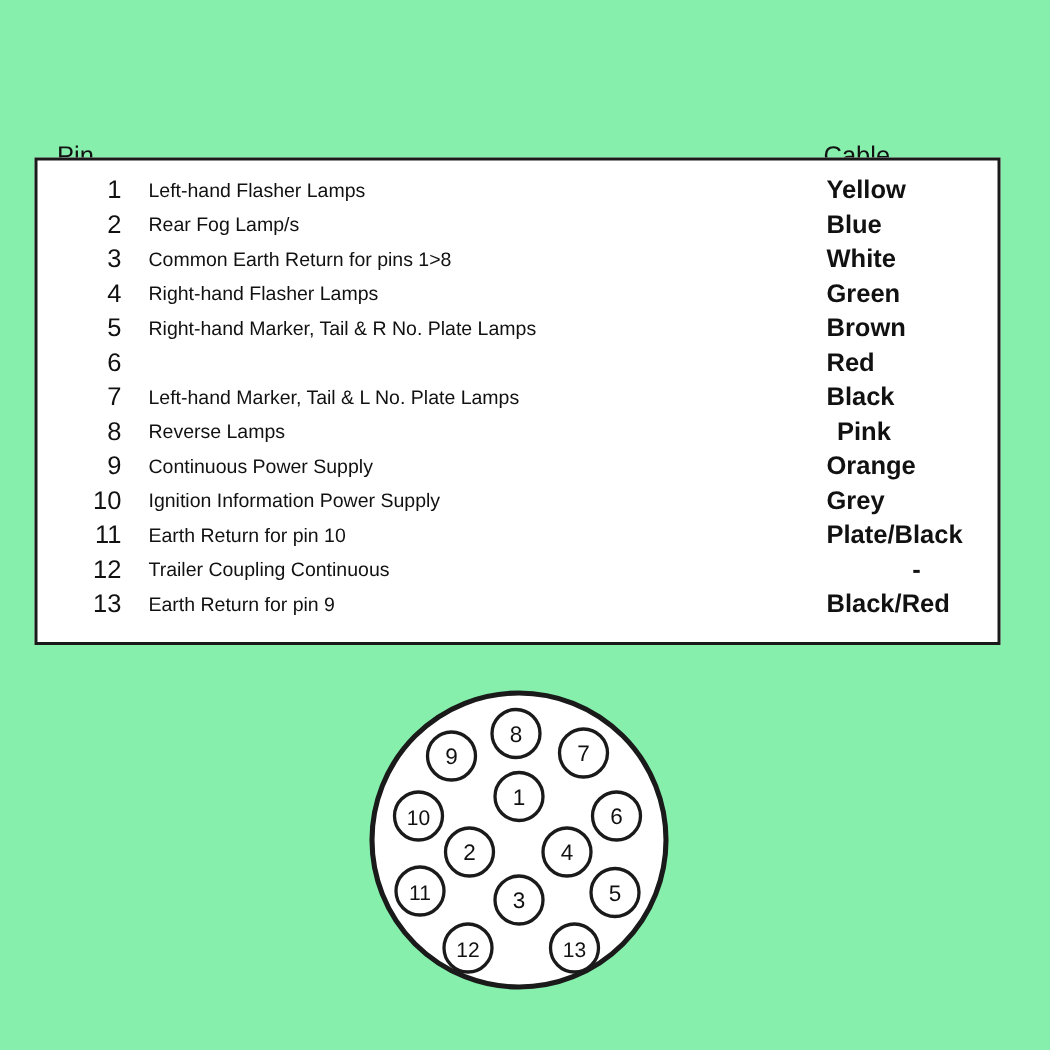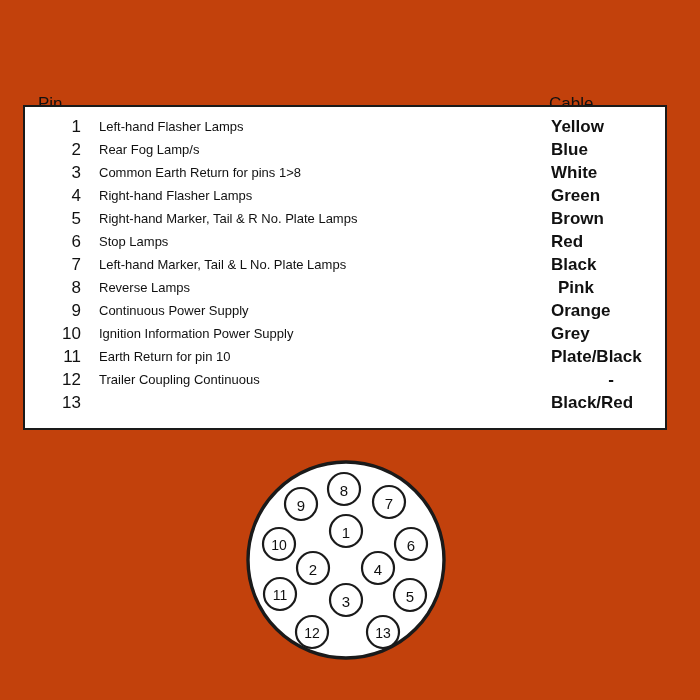--- a/index.html
+++ b/index.html
@@ -4,21 +4,21 @@
 <style>
   html, body {
     margin: 0;
     padding: 0;
     background: #ffffff;
   }
   #root {
     position: relative;
     width: 700px;
     height: 700px;
-    background: #c2410c;
+    background: #86efac;
     font-family: "Liberation Sans", sans-serif;
     color: #111111;
     overflow: hidden;
   }
 
   
   .col-header {
     position: absolute;
     font-size: 17px;
     line-height: 25px;
@@ -133,21 +133,20 @@
         <span class="cell-desc">Right-hand Flasher Lamps</span>
         <span class="cell-colour">Green</span>
       </div>
       <div class="table-row" style="top: 100px;">
         <span class="cell-pin">5</span>
         <span class="cell-desc">Right-hand Marker, Tail &amp; R No. Plate Lamps</span>
         <span class="cell-colour">Brown</span>
       </div>
       <div class="table-row" style="top: 123px;">
         <span class="cell-pin">6</span>
-        <span class="cell-desc">Stop Lamps</span>
         <span class="cell-colour">Red</span>
       </div>
       <div class="table-row" style="top: 146px;">
         <span class="cell-pin">7</span>
         <span class="cell-desc">Left-hand Marker, Tail &amp; L No. Plate Lamps</span>
         <span class="cell-colour">Black</span>
       </div>
       <div class="table-row" style="top: 169px;">
         <span class="cell-pin">8</span>
         <span class="cell-desc">Reverse Lamps</span>
@@ -168,20 +167,21 @@
         <span class="cell-desc">Earth Return for pin 10</span>
         <span class="cell-colour">Plate/Black</span>
       </div>
       <div class="table-row" style="top: 261px;">
         <span class="cell-pin">12</span>
         <span class="cell-desc">Trailer Coupling Continuous</span>
         <span class="cell-colour dash">-</span>
       </div>
       <div class="table-row" style="top: 284px;">
         <span class="cell-pin">13</span>
+        <span class="cell-desc">Earth Return for pin 9</span>
         <span class="cell-colour">Black/Red</span>
       </div>
     </div>
 
   <div id="connector">
       <svg width="230" height="220" viewBox="0 0 230 220">
         <circle cx="114" cy="110" r="98" class="shell"></circle>
         <g>
           <circle cx="114" cy="81" r="16" class="pin-circle"></circle>
           <text x="114" y="82" class="pin-label">1</text>

